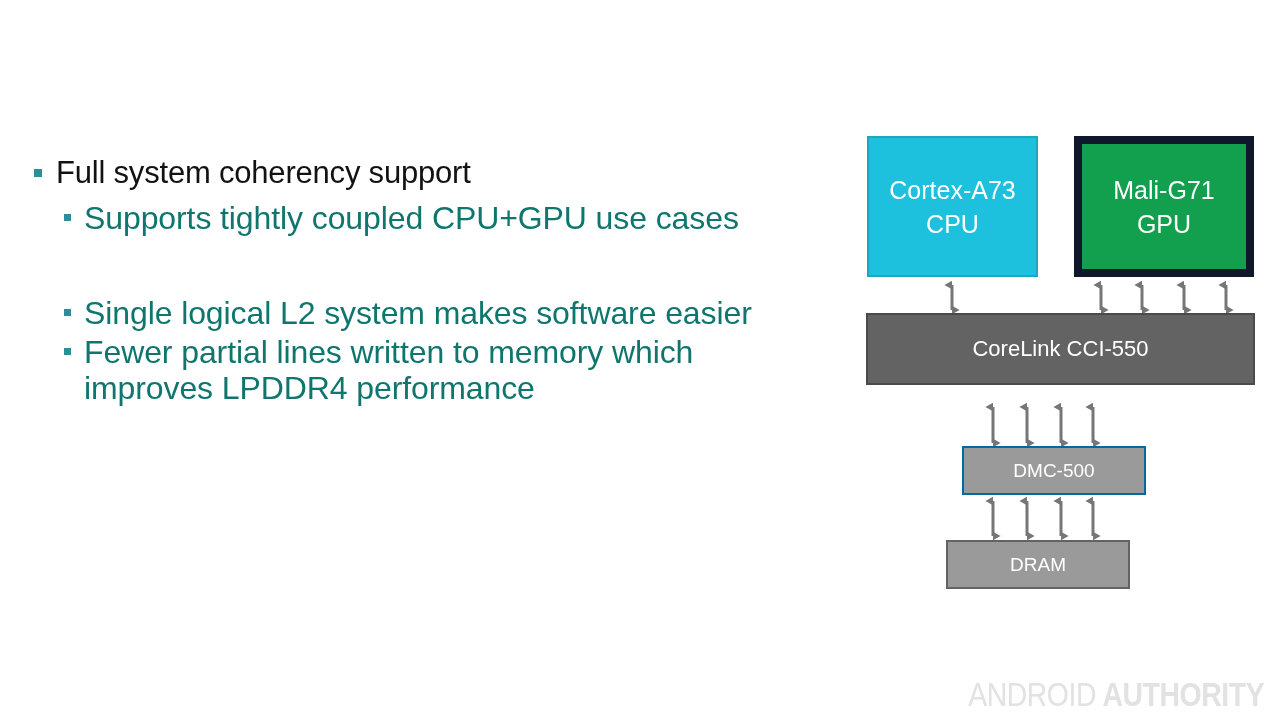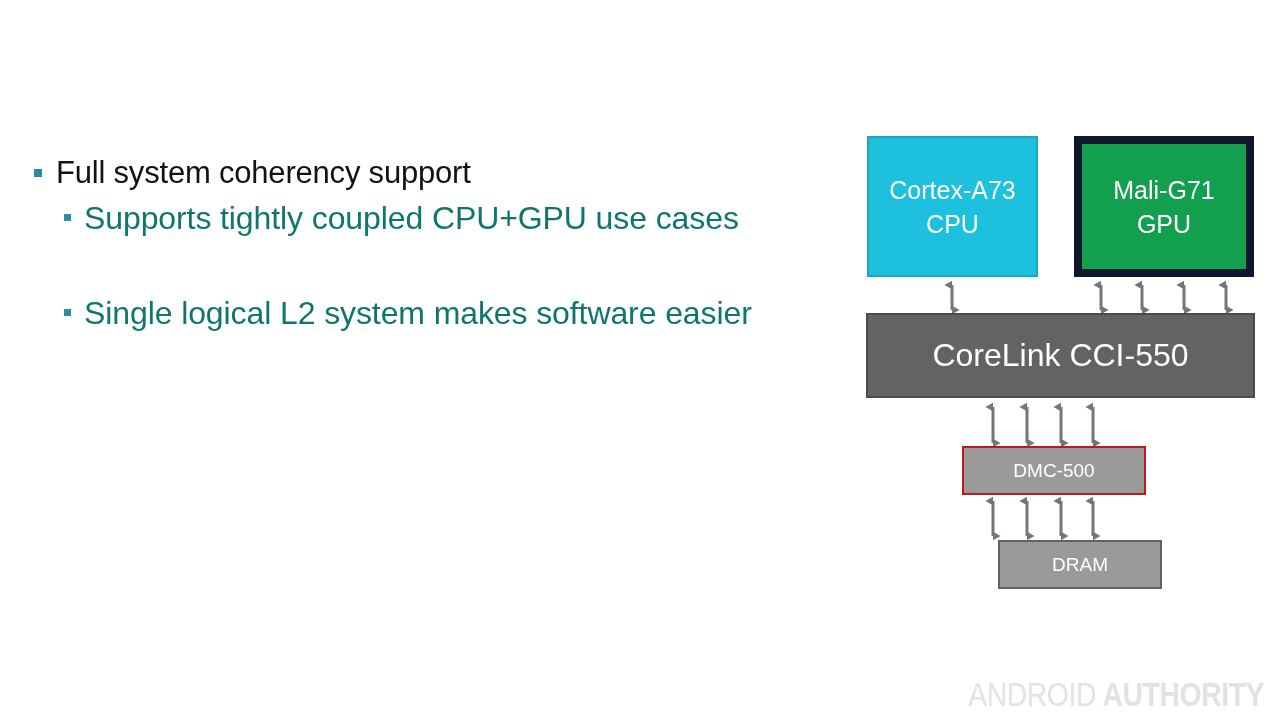--- a/index.html
+++ b/index.html
@@ -109,35 +109,35 @@
   .node-gpu {
     left: 1074px; top: 136px;
     width: 180px; height: 141px;
     background: #12a04f;
     border: 8px solid #0f172a;
     font-size: 25px;
     line-height: 34px;
   }
   .node-interconnect {
     left: 866px;  top: 313px;
-    width: 389px; height: 85px;
+    width: 389px; height: 72px;
     background: #636363;
     border: 2px solid #4b4b4b;
-    font-size: 32px;
+    font-size: 22px;
   }
   .node-dmc {
     left: 962px;  top: 446px;
     width: 184px; height: 49px;
     background: #9a9a9a;
-    border: 2px solid #b91c1c;
+    border: 2px solid #0369a1;
     font-size: 19px;
   }
   .node-dram {
-    left: 998px;  top: 540px;
-    width: 164px; height: 49px;
+    left: 946px;  top: 540px;
+    width: 184px; height: 49px;
     background: #9a9a9a;
     border: 2px solid #636363;
     font-size: 19px;
   }
 
   .arrow-layer {
     position: absolute;
     left: 0; top: 0;
     width: 1280px; height: 720px;
   }
@@ -172,20 +172,24 @@
       <span class="marker"></span>
       <span class="text">Supports tightly coupled CPU+GPU use cases</span>
     </div>
   </div>
 
   <div class="bullet-group group-2">
     <div class="bullet-l2">
       <span class="marker"></span>
       <span class="text">Single logical L2 system makes software easier</span>
     </div>
+    <div class="bullet-l2">
+      <span class="marker"></span>
+      <span class="text">Fewer partial lines written to memory which improves LPDDR4 performance</span>
+    </div>
   </div>
 
 </div>
 
 <div class="diagram">
 
   <svg class="arrow-layer" viewBox="0 0 1280 720" width="1280" height="720">
     <defs>
       <marker id="ahead-up" markerWidth="9" markerHeight="8" refX="4.5" refY="7.6" orient="auto-start-reverse" markerUnits="userSpaceOnUse">
         <path d="M4.5 0 L9 8 L0 8 Z" fill="#767676"></path>

